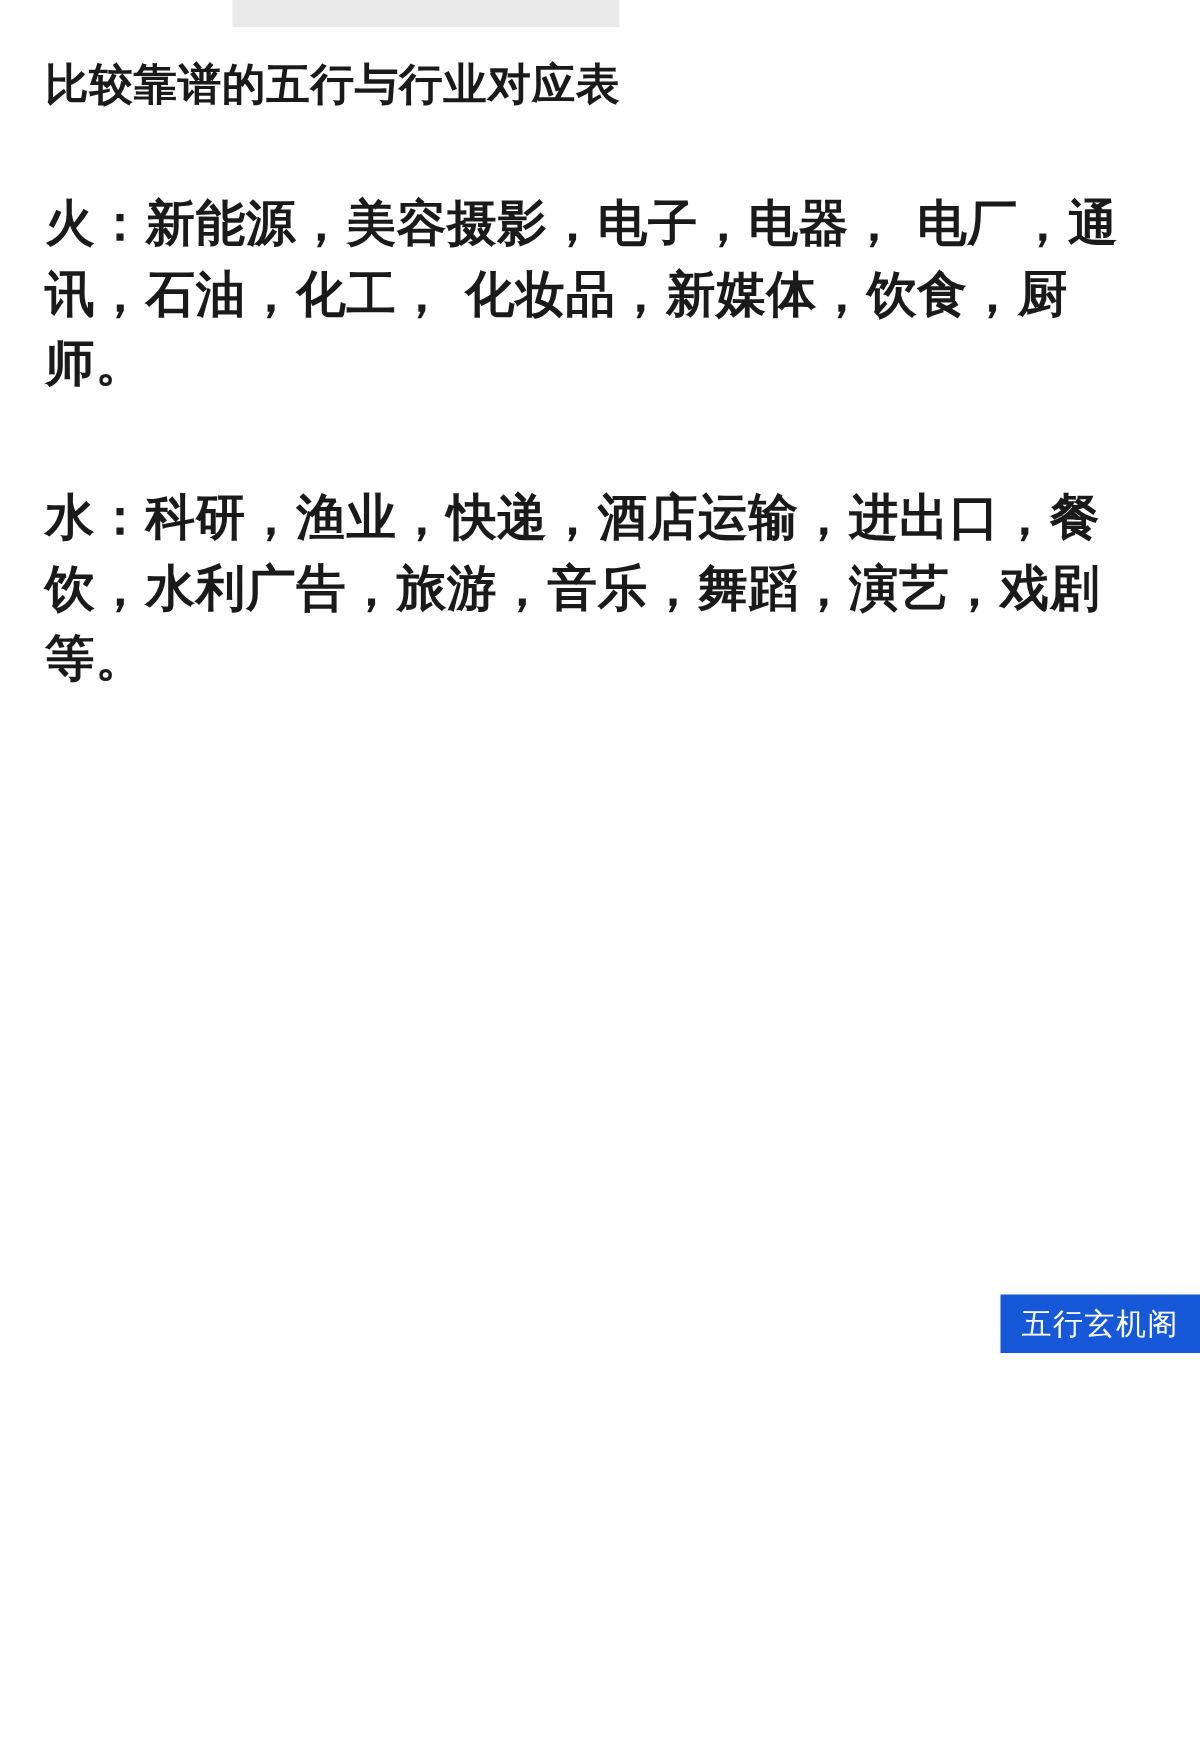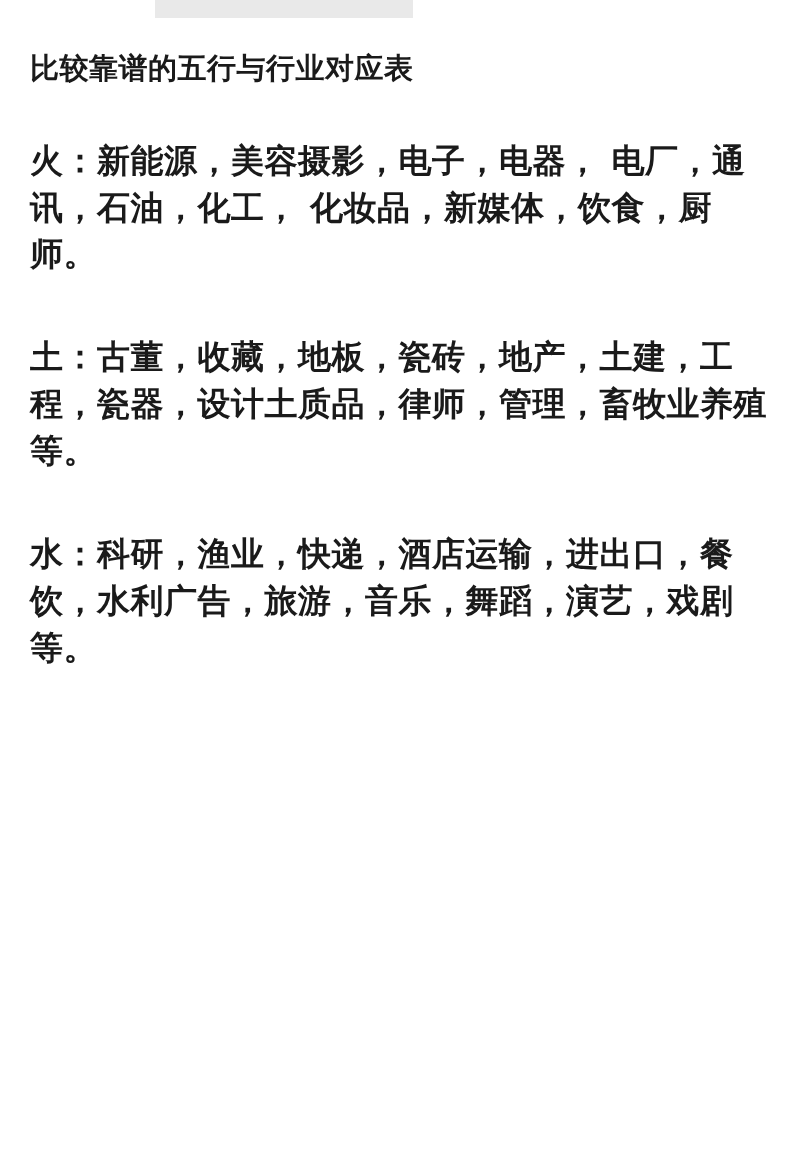--- a/index.html
+++ b/index.html
@@ -13,21 +13,21 @@
     position: relative;
     font-family: "DejaVu Sans", "Liberation Sans", sans-serif;
     color: #1a1a1a;
     overflow: hidden;
   }
   .page {
     position: relative;
     width: 800px;
     height: 902px;
     box-sizing: border-box;
-    padding: 12px 30px;
+    padding: 0 30px;
   }
   .top-strip {
     position: absolute;
     top: 0;
     left: 155px;
     width: 258px;
     height: 18px;
     background: #e9e9e9;
   }
   .doc-title {
@@ -65,17 +65,17 @@
 </head>
 <body>
 
 <div class="page">
 
   <div class="top-strip"></div>
 
   <h1 class="doc-title">比较靠谱的五行与行业对应表</h1>
 
   <p class="section">火：新能源，美容摄影，电子，电器， 电厂，通讯，石油，化工， 化妆品，新媒体，饮食，厨师。</p>
-  <p class="section">土：古董，收藏，地板，瓷砖，地产，土建，工程，瓷器，设计土质品，律师，管理，畜牧业养殖等。</p>
   <p class="section">水：科研，渔业，快递，酒店运输，进出口，餐饮，水利广告，旅游，音乐，舞蹈，演艺，戏剧等。</p>
 
+  <div class="watermark" style="background: rgb(22, 88, 216);">五行玄机阁</div>
 
 </div>
 
 </body></html>

